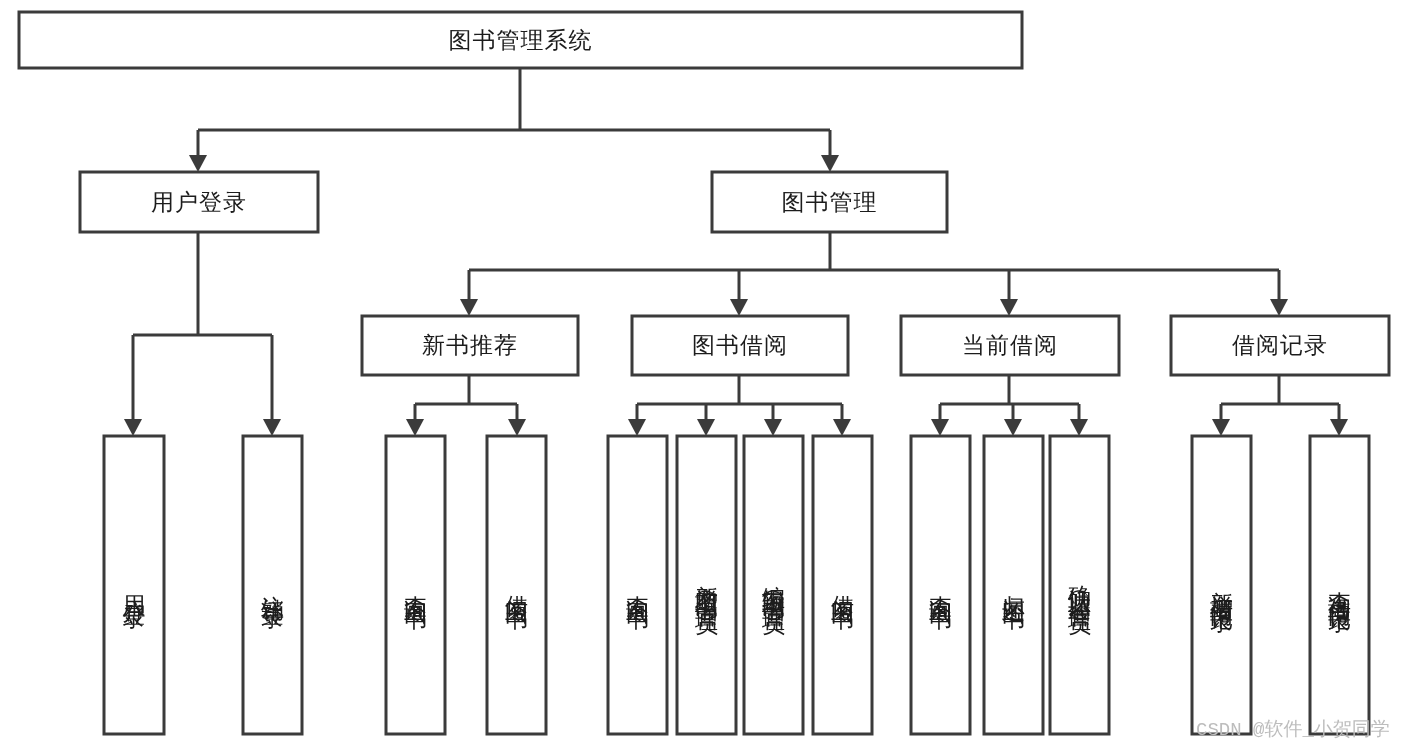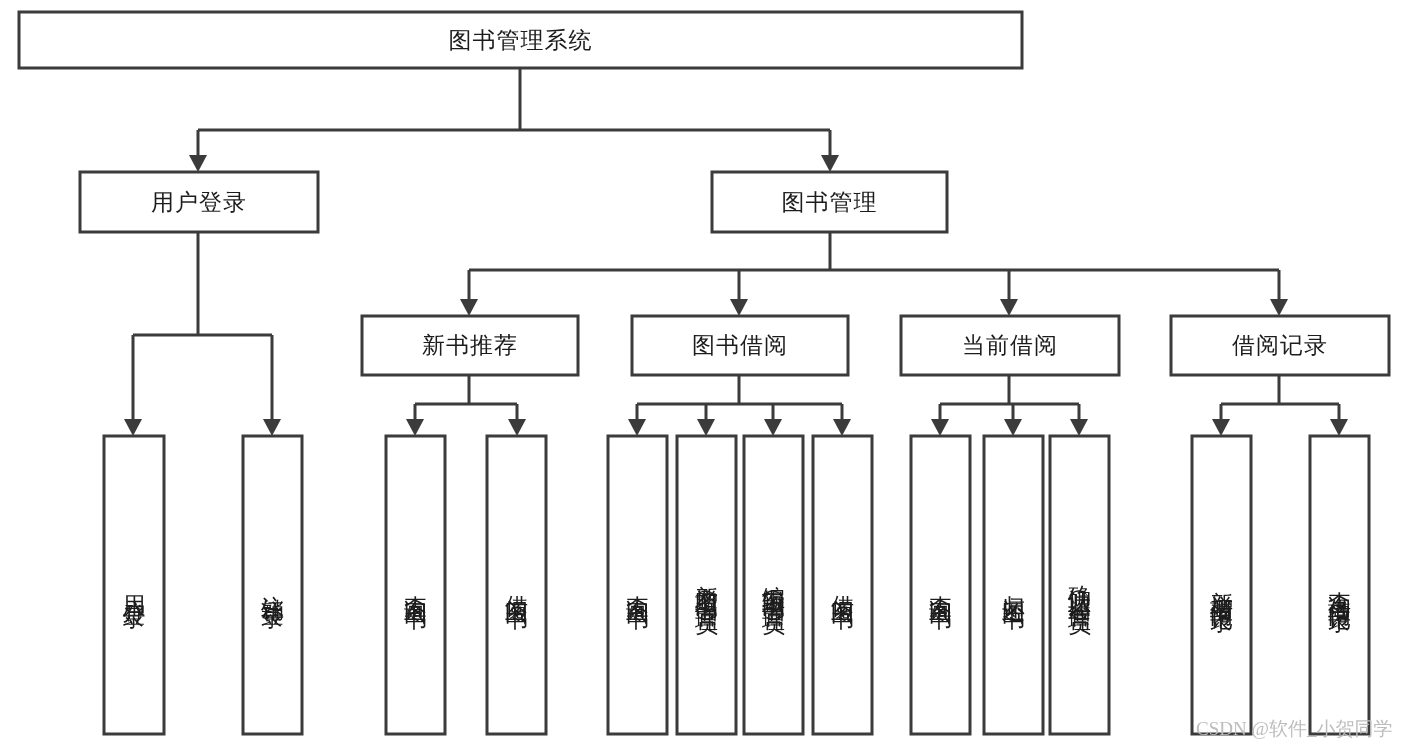--- a/index.html
+++ b/index.html
@@ -62,21 +62,21 @@
     line-height: 1;
     display: flex;
     align-items: center;
     justify-content: center;
     white-space: nowrap;
     pointer-events: none;
     text-align: center;
   }
   .watermark {
     position: absolute;
-    font-family: Liberation Serif, serif;
+    font-family: Liberation Mono, monospace;
     font-size: 19px;
     color: #bdbdbd;
     white-space: nowrap;
     user-select: none;
   }
 </style>
 </head>
 <body>
 
 <div id="diagram-root">

